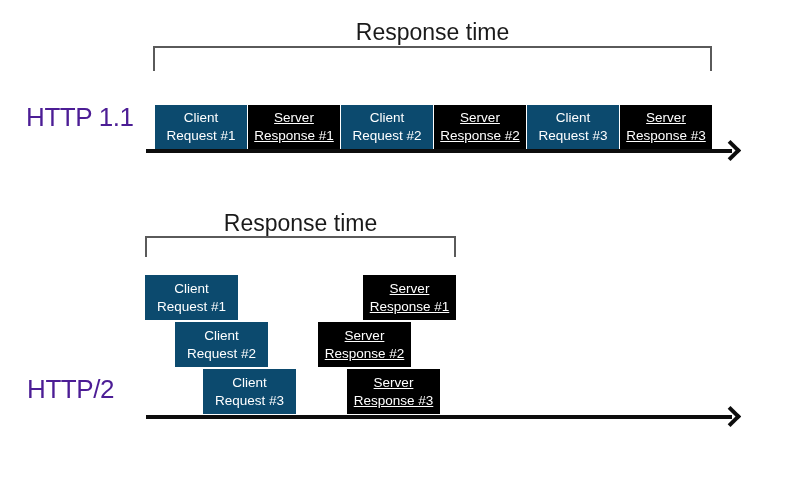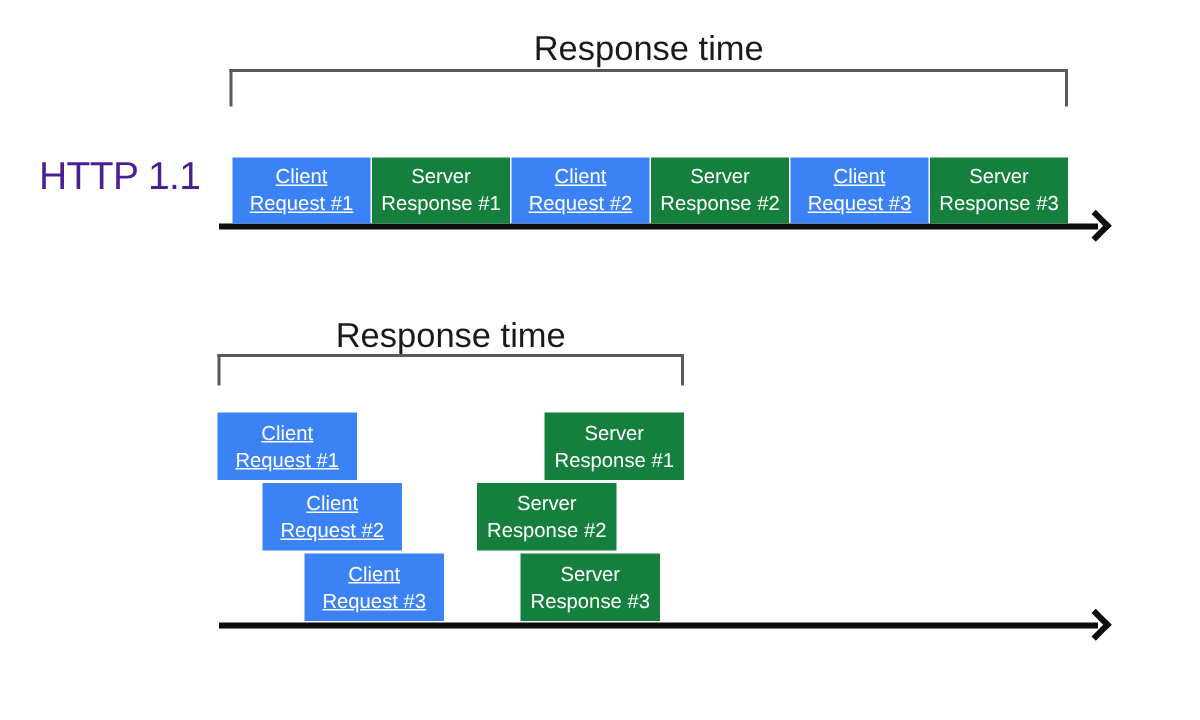--- a/index.html
+++ b/index.html
@@ -85,22 +85,22 @@
     flex-direction: column;
     align-items: center;
     justify-content: center;
     color: #ffffff;
     font-size: 13.5px;
     line-height: 1.3;
     text-align: center;
     white-space: nowrap;
     overflow: hidden;
   }
-  .block.client { background: #3b82f6; text-decoration: underline; }
-  .block.server { background: #15803d; }
+  .block.client { background: #0c4a6e; }
+  .block.server { background: #000000; text-decoration: underline; }
   .block .ln { display: block; }
 </style>
 </head>
 <body>
 
 <div id="diagram">
 
   <div class="caption" id="caption-1">Response time</div>
 
   <div class="bracket" id="bracket-1"></div>
@@ -134,20 +134,21 @@
       <div class="block server" style="left: 620px; top: 105px; width: 92px; height: 44px;">
         <span class="ln">Server</span>
         <span class="ln">Response #3</span>
       </div>
     </div>
 
   <div class="caption" id="caption-2">Response time</div>
 
   <div class="bracket" id="bracket-2"></div>
 
+  <div class="proto-label" id="label-http2">HTTP/2</div>
 
   <div class="axis-line" id="axis-2"></div>
   <div class="axis-head" id="axis-head-2"></div>
 
   <div id="http2-blocks">
       <div class="block client" style="left: 145px; top: 275px; width: 93px; height: 45px;">
         <span class="ln">Client</span>
         <span class="ln">Request #1</span>
       </div>
       <div class="block client" style="left: 175px; top: 322px; width: 93px; height: 45px;">

